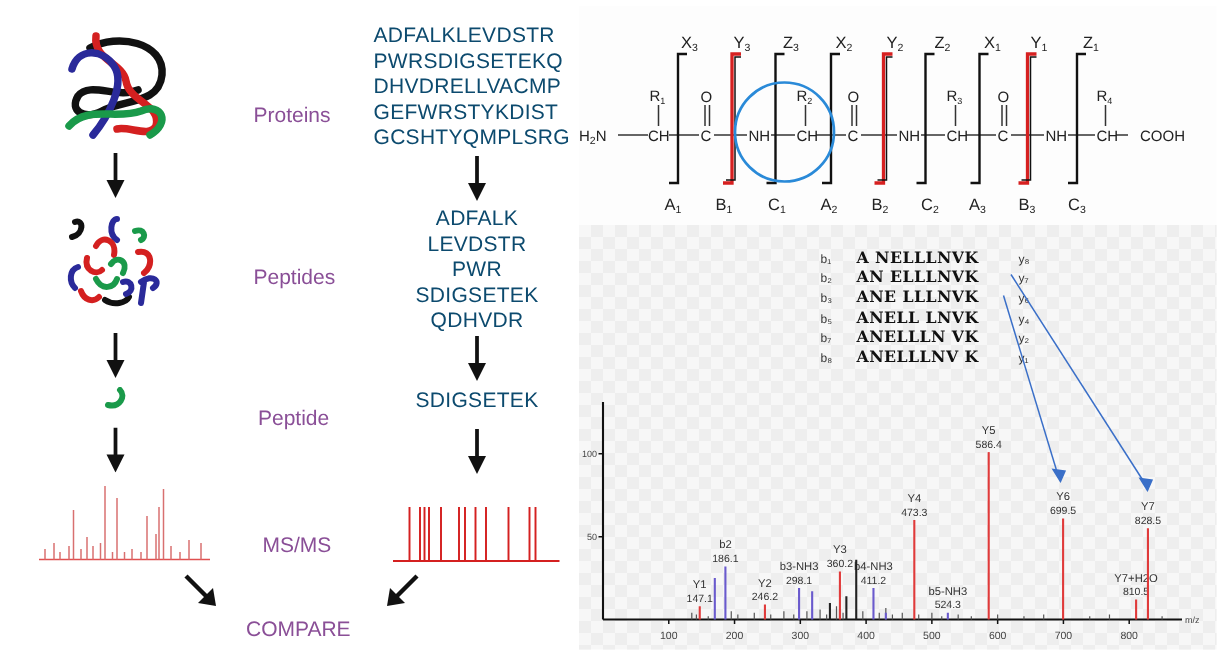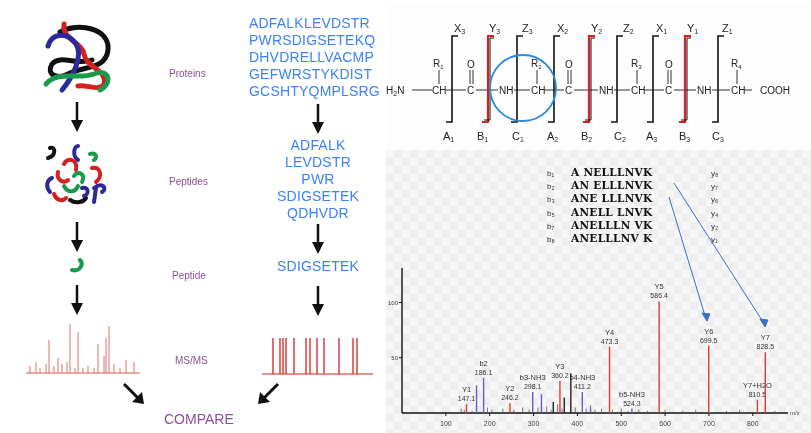--- a/index.html
+++ b/index.html
@@ -1,32 +1,32 @@
 <!DOCTYPE html>
 <html><head>
 <meta charset="utf-8">
 <style>
   html,body{margin:0;padding:0;background:#ffffff;}
   body{width:811px;height:433px;position:relative;overflow:hidden;font-family:"Liberation Sans",sans-serif;}
   .abs{position:absolute;}
-  .label-purple{color:#8a4f97;font-size:10px;}
-  .seq{color:#3b82f6;font-size:14px;line-height:17px;letter-spacing:0.2px;}
+  .label-purple{color:#8a4f97;font-size:14px;}
+  .seq{color:#0c4a6e;font-size:14px;line-height:17px;letter-spacing:0.2px;}
   .seq-center{text-align:center;}
   .panel-top{left:386px;top:4px;width:425px;height:146px;background:#fdfdfd;}
   .panel-bot{left:386px;top:150px;width:425px;height:283px;
     background-color:#f7f7f7;
     background-image:
       linear-gradient(45deg,#eeeeee 25%,transparent 25%,transparent 75%,#eeeeee 75%),
       linear-gradient(45deg,#eeeeee 25%,transparent 25%,transparent 75%,#eeeeee 75%);
     background-size:16px 16px;background-position:0 0,8px 8px;}
   .frag-table{font-family:"DejaVu Serif","Liberation Serif",serif;font-weight:bold;font-size:10.5px;color:#111;}
   .frag-row{height:13.2px;line-height:13.2px;white-space:nowrap;}
   .frag-b{display:inline-block;width:24px;font-family:"Liberation Sans",sans-serif;font-weight:normal;font-size:8px;color:#333;}
   .frag-seq{display:inline-block;width:108px;white-space:pre;letter-spacing:0.3px;}
-  .frag-y{display:inline-block;font-family:"Liberation Sans",sans-serif;font-weight:normal;font-size:8px;color:#333;margin-left:32px;}
+  .frag-y{display:inline-block;font-family:"Liberation Sans",sans-serif;font-weight:normal;font-size:8px;color:#333;}
 </style>
 </head>
 <body>
 
 <div class="abs" style="left:0;top:0;width:386px;height:433px;">
 
   <svg class="abs" style="left:38px;top:20px;" width="80" height="80" viewBox="0 0 80 80">
     <path d="M22 12 C 40 2, 72 8, 70 30 C 68 50, 44 46, 30 54 C 18 60, 8 54, 14 44 C 22 34, 40 46, 54 40" fill="none" stroke="#111" stroke-width="5" stroke-linecap="round"></path>
     <path d="M26 4 C 24 20, 44 22, 46 34 C 48 48, 70 50, 66 64 C 62 72, 48 64, 40 66" fill="none" stroke="#d42020" stroke-width="5" stroke-linecap="round"></path>
     <path d="M10 26 C 14 12, 30 12, 38 24 C 46 36, 34 58, 24 70" fill="none" stroke="#2a2a9a" stroke-width="5" stroke-linecap="round"></path>

